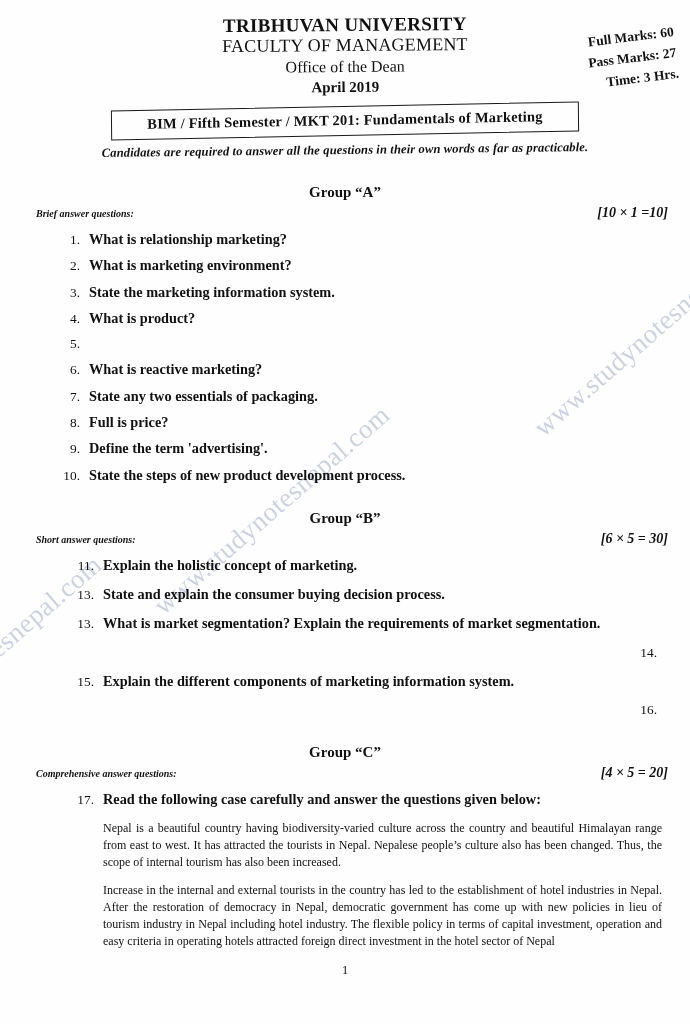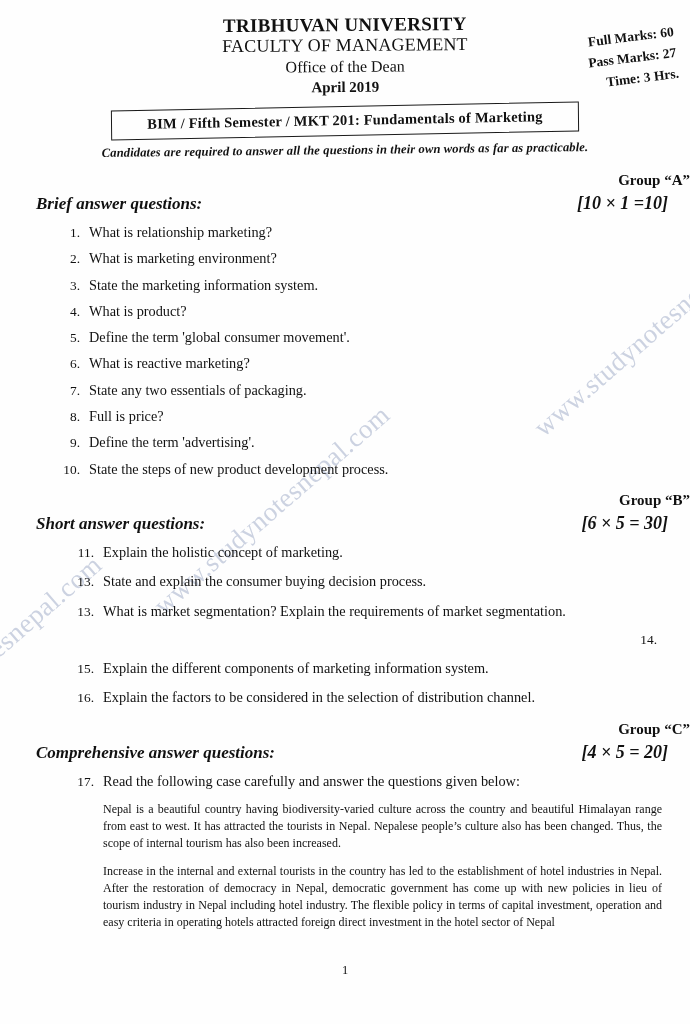--- a/index.html
+++ b/index.html
@@ -103,41 +103,41 @@
     font-style: italic;
     font-weight: bold;
     font-size: 12.6px;
     margin-top: 7px;
     transform: rotate(-0.7deg);
     letter-spacing: 0.1px;
   }
 
   
   .group-title {
-    text-align: right;
+    text-align: center;
     font-weight: bold;
     font-size: 15px;
-    margin-top: 14px;
+    margin-top: 26px;
   }
   .section-head {
     display: flex;
     justify-content: space-between;
     align-items: baseline;
     padding: 0 22px 0 36px;
     margin-top: 4px;
   }
   .section-label {
     font-style: italic;
     font-weight: bold;
-    font-size: 17px;
+    font-size: 10px;
   }
   .section-marks {
     font-style: italic;
     font-weight: bold;
-    font-size: 18px;
+    font-size: 14px;
   }
 
   ol.qlist {
     list-style: none;
     margin: 9px 0 0 0;
     padding: 0 24px 0 0;
   }
   ol.qlist li {
     display: flex;
     align-items: baseline;
@@ -146,21 +146,21 @@
     margin-bottom: 8px;
   }
   .qnum {
     width: 34px;
     min-width: 34px;
     text-align: right;
     padding-right: 9px;
     font-size: 13.4px;
     margin-left: 46px;
   }
-  .qtext { flex: 1; }
+  .qtext { flex: 1; font-weight: bold; }
 
   ol.qlist.group-b li { margin-bottom: 11px; justify-content: flex-end; }
   ol.qlist.group-b .qnum { margin-left: 60px; }
 
   
   .case-wrap { margin-top: 9px; padding-right: 28px; }
   .case-lead {
     display: flex;
     align-items: baseline;
     font-size: 14.3px;
@@ -230,21 +230,20 @@
       <li>
           <span class="qnum">3.</span>
           <span class="qtext">State the marketing information system.</span>
         </li>
       <li>
           <span class="qnum">4.</span>
           <span class="qtext">What is product?</span>
         </li>
       <li>
           <span class="qnum">5.</span>
-          <span class="qtext">Define the term 'global consumer movement'.</span>
         </li>
       <li>
           <span class="qnum">6.</span>
           <span class="qtext">What is reactive marketing?</span>
         </li>
       <li>
           <span class="qnum">7.</span>
           <span class="qtext">State any two essentials of packaging.</span>
         </li>
       <li>
@@ -281,21 +280,20 @@
         </li>
       <li>
           <span class="qnum">14.</span>
         </li>
       <li>
           <span class="qnum">15.</span>
           <span class="qtext">Explain the different components of marketing information system.</span>
         </li>
       <li>
           <span class="qnum">16.</span>
-          <span class="qtext">Explain the factors to be considered in the selection of distribution channel.</span>
         </li>
     </ol>
 
     <div class="group-title">Group “C”</div>
     <div class="section-head">
       <div class="section-label">Comprehensive answer questions:</div>
       <div class="section-marks">[4 × 5 = 20]</div>
     </div>
 
     <div class="case-wrap">

